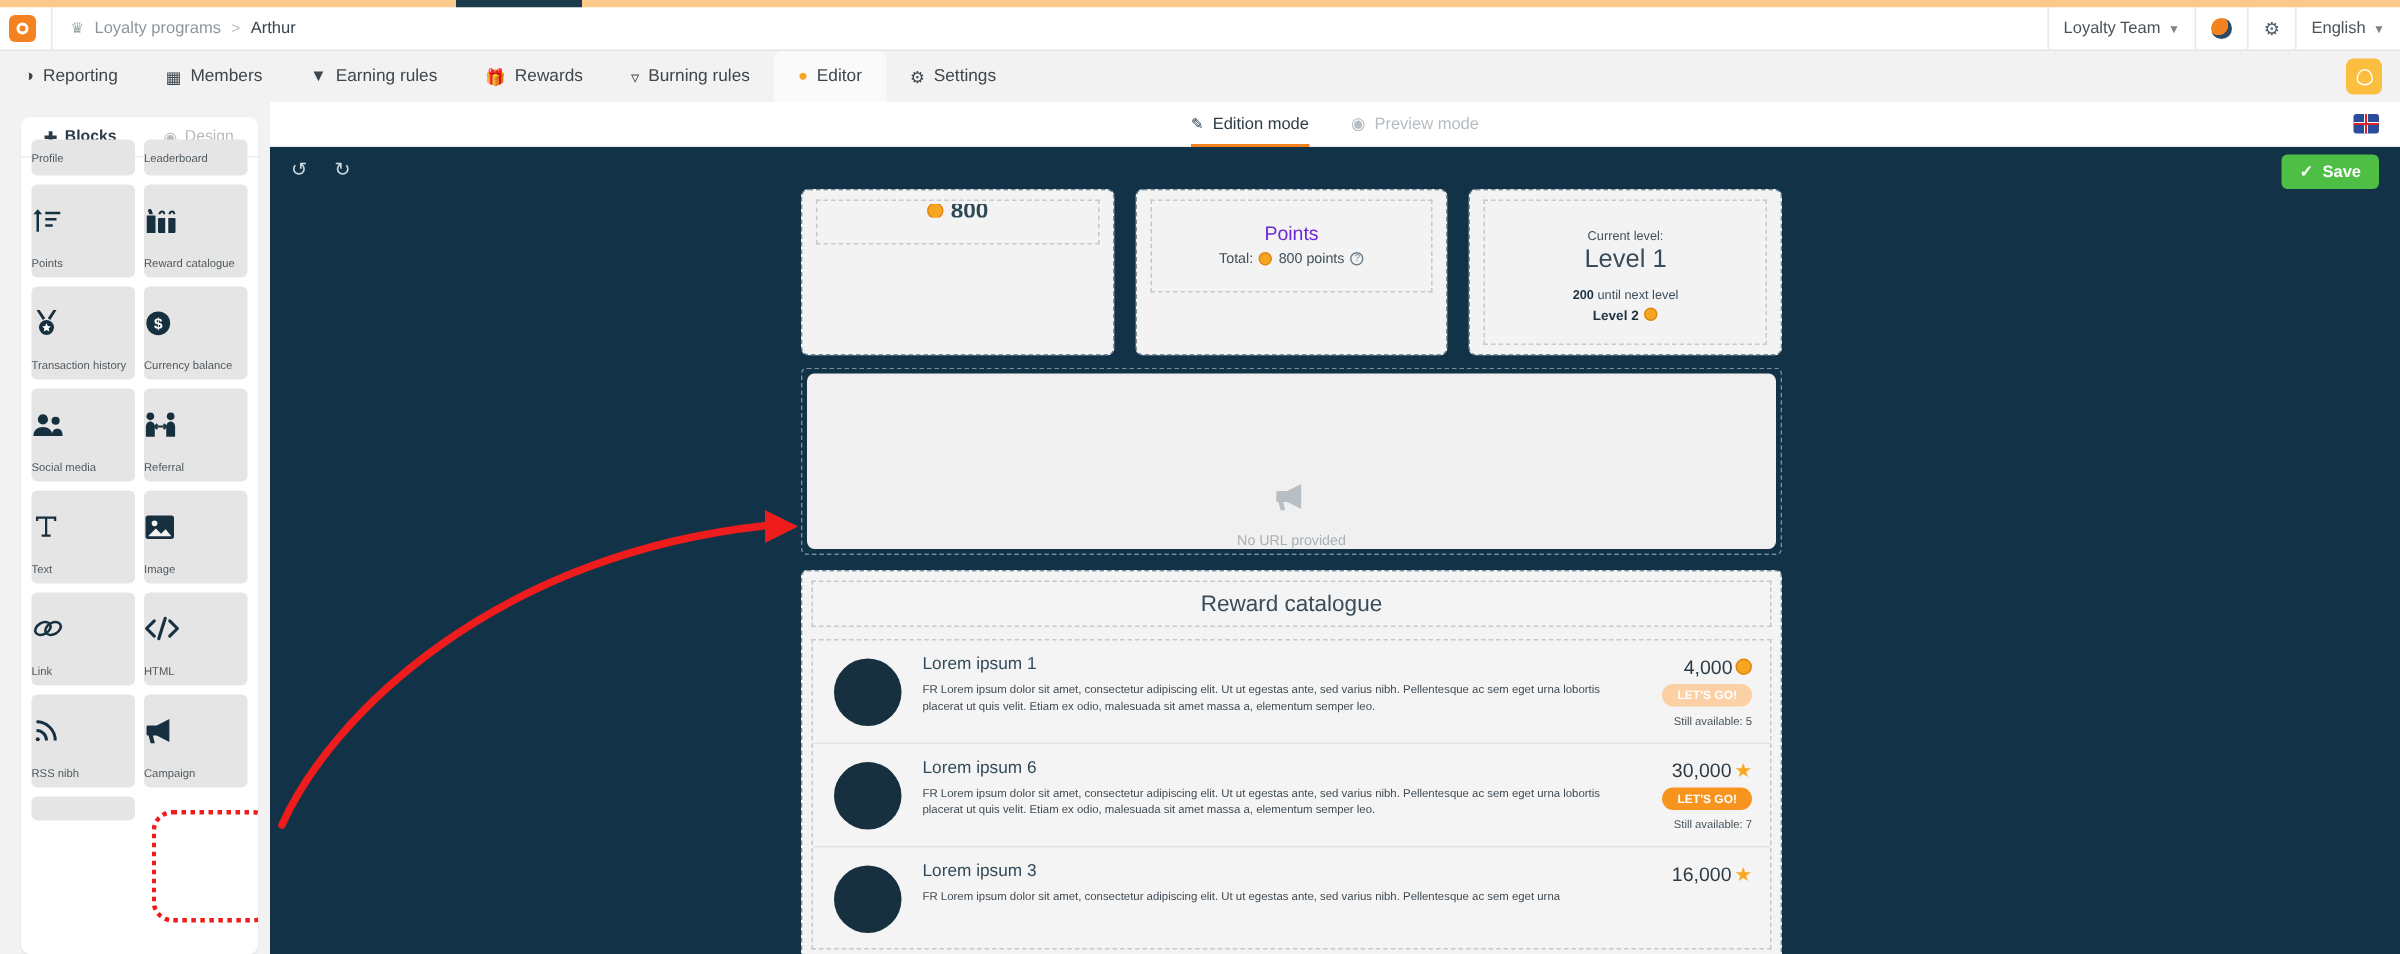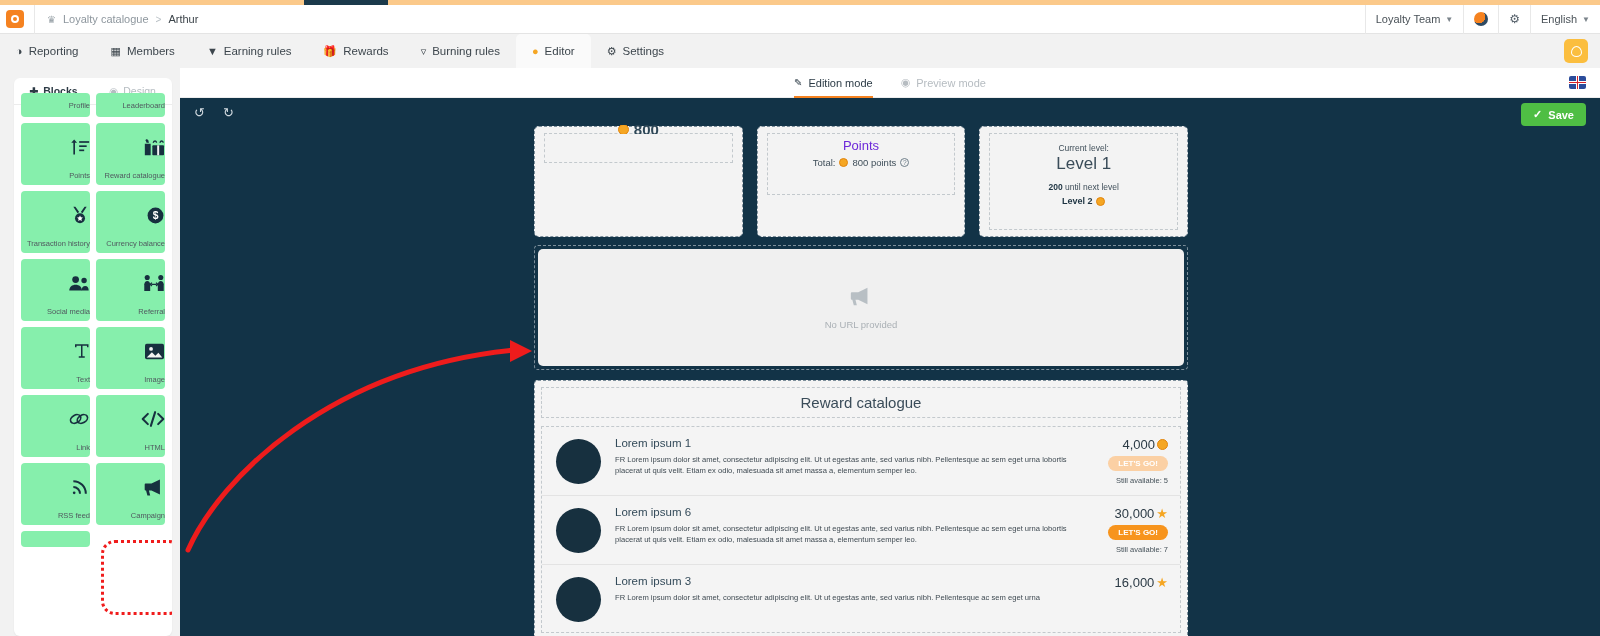--- a/index.html
+++ b/index.html
@@ -92,22 +92,22 @@
   .panel-tab.inactive { color: #b5bcc1; font-weight: normal; }
   .panel-tab.active::after {
     content: ""; position: absolute; left: 8px; right: 8px; bottom: 0;
     height: 2px; background: #f58220;
   }
   .blocks-grid {
     display: grid; grid-template-columns: 1fr 1fr; gap: 6px;
     padding: 0 7px; margin-top: -12px;
   }
   .block-tile {
-    background: #86efac; border-radius: 4px; height: 62px;
-    display: flex; flex-direction: column; align-items: flex-end; justify-content: flex-end;
+    background: #e5e5e5; border-radius: 4px; height: 62px;
+    display: flex; flex-direction: column; align-items: flex-start; justify-content: flex-end;
     padding-bottom: 6px; cursor: pointer; position: relative;
   }
   .block-ico { flex: 1; display: flex; align-items: center; justify-content: center; color: #17303f; }
   .block-label { font-size: 7.5px; color: #50595f; text-align: center; line-height: 1; }
   .tile-cut { height: 24px; justify-content: center; padding: 0; }
   .tile-cut .block-label { margin-top: 2px; }
   .tile-last { height: 16px; }
 
   .red-circle {
     position: absolute; left: 87px; top: 462px; width: 82px; height: 75px;
@@ -173,21 +173,21 @@
     display: flex; gap: 14px; height: 111px; position: relative;
   }
   .p-card {
     flex: 1; background: #f3f3f3; border-radius: 5px; position: relative;
     border: 1px dashed #7d8f9b;
     display: flex; flex-direction: column; align-items: center;
     padding-top: 6px;
   }
   .inner-dash {
     border: 1px dashed #c3c9cd; width: calc(100% - 18px); margin: 0 auto;
-    display: flex; flex-direction: column; align-items: center; justify-content: flex-start;
+    display: flex; flex-direction: column; align-items: center; justify-content: center;
     padding: 2px 0 6px;
   }
   .cut-coin {
     display: flex; align-items: center; gap: 5px; font-size: 15px; color: #2f4858;
     font-weight: bold; margin-top: -11px; overflow: hidden; height: 9px;
   }
   .coin {
     display: inline-block; width: 11px; height: 11px; border-radius: 50%;
     background: #f5a623; border: 1.5px solid #e2850d;
   }
@@ -203,21 +203,21 @@
   .lvl-until b { color: #1d3341; }
   .lvl-next { font-size: 9px; font-weight: bold; color: #1d3341; margin-top: 4px;
               display: flex; align-items: center; gap: 4px; }
 
   .campaign-block {
     margin-top: 8px; border: 1px dashed #7d8f9b; border-radius: 4px; padding: 3px;
     background: #123347;
   }
   .campaign-inner {
     background: #f0f0f0; border-radius: 5px; height: 117px;
-    display: flex; flex-direction: column; align-items: center; justify-content: center;
+    display: flex; flex-direction: column; align-items: center; justify-content: flex-end;
     gap: 7px;
   }
   .megaphone { font-size: 21px; color: #b8bfc4; }
   .no-url { font-size: 9.5px; color: #aab0b5; }
 
   .catalogue-block {
     margin-top: 10px; border: 1px dashed #7d8f9b; border-radius: 4px; padding: 6px;
     background: #f4f4f4;
   }
   .cat-title-box {
@@ -255,21 +255,21 @@
     <div class="dark-seg"></div>
   </div>
 
   <div class="breadcrumb-bar">
     <div class="logo">
         <div class="ring"></div>
       </div>
     <div class="bc-sep-v"></div>
     <div class="bc-items">
       <span class="bc-crown">♛</span>
-      <span class="bc-link">Loyalty catalogue</span>
+      <span class="bc-link">Loyalty programs</span>
       <span class="bc-arrow">&gt;</span>
       <span class="bc-current">Arthur</span>
     </div>
     <div class="bc-right">
       <div>
         <span>Loyalty Team</span>
         <span class="caret">▼</span>
       </div>
       <div>
         <span class="avatar-chip"></span>
@@ -450,21 +450,21 @@
           <span class="block-label">HTML</span>
         </div>
         <div class="block-tile">
           <span class="block-ico">
             <svg width="20" height="20" viewBox="0 0 24 24" fill="none" stroke="#17303f" stroke-width="2.4">
                 <circle cx="5" cy="19" r="1.6" fill="#17303f" stroke="none"></circle>
                 <path d="M4 12a8 8 0 018 8"></path>
                 <path d="M4 5a15 15 0 0115 15"></path>
               </svg>
           </span>
-          <span class="block-label">RSS feed</span>
+          <span class="block-label">RSS nibh</span>
         </div>
 
         <div class="block-tile">
           <span class="block-ico">
             <svg width="22" height="20" viewBox="0 0 26 22" fill="#17303f">
                 <path d="M3 7h5l10-5v18L8 15H5l1.5 6H3.2L1.6 15H1a1 1 0 01-1-1V8a1 1 0 011-1h2z" transform="translate(2,0)"></path>
               </svg>
           </span>
           <span class="block-label">Campaign</span>
         </div>

